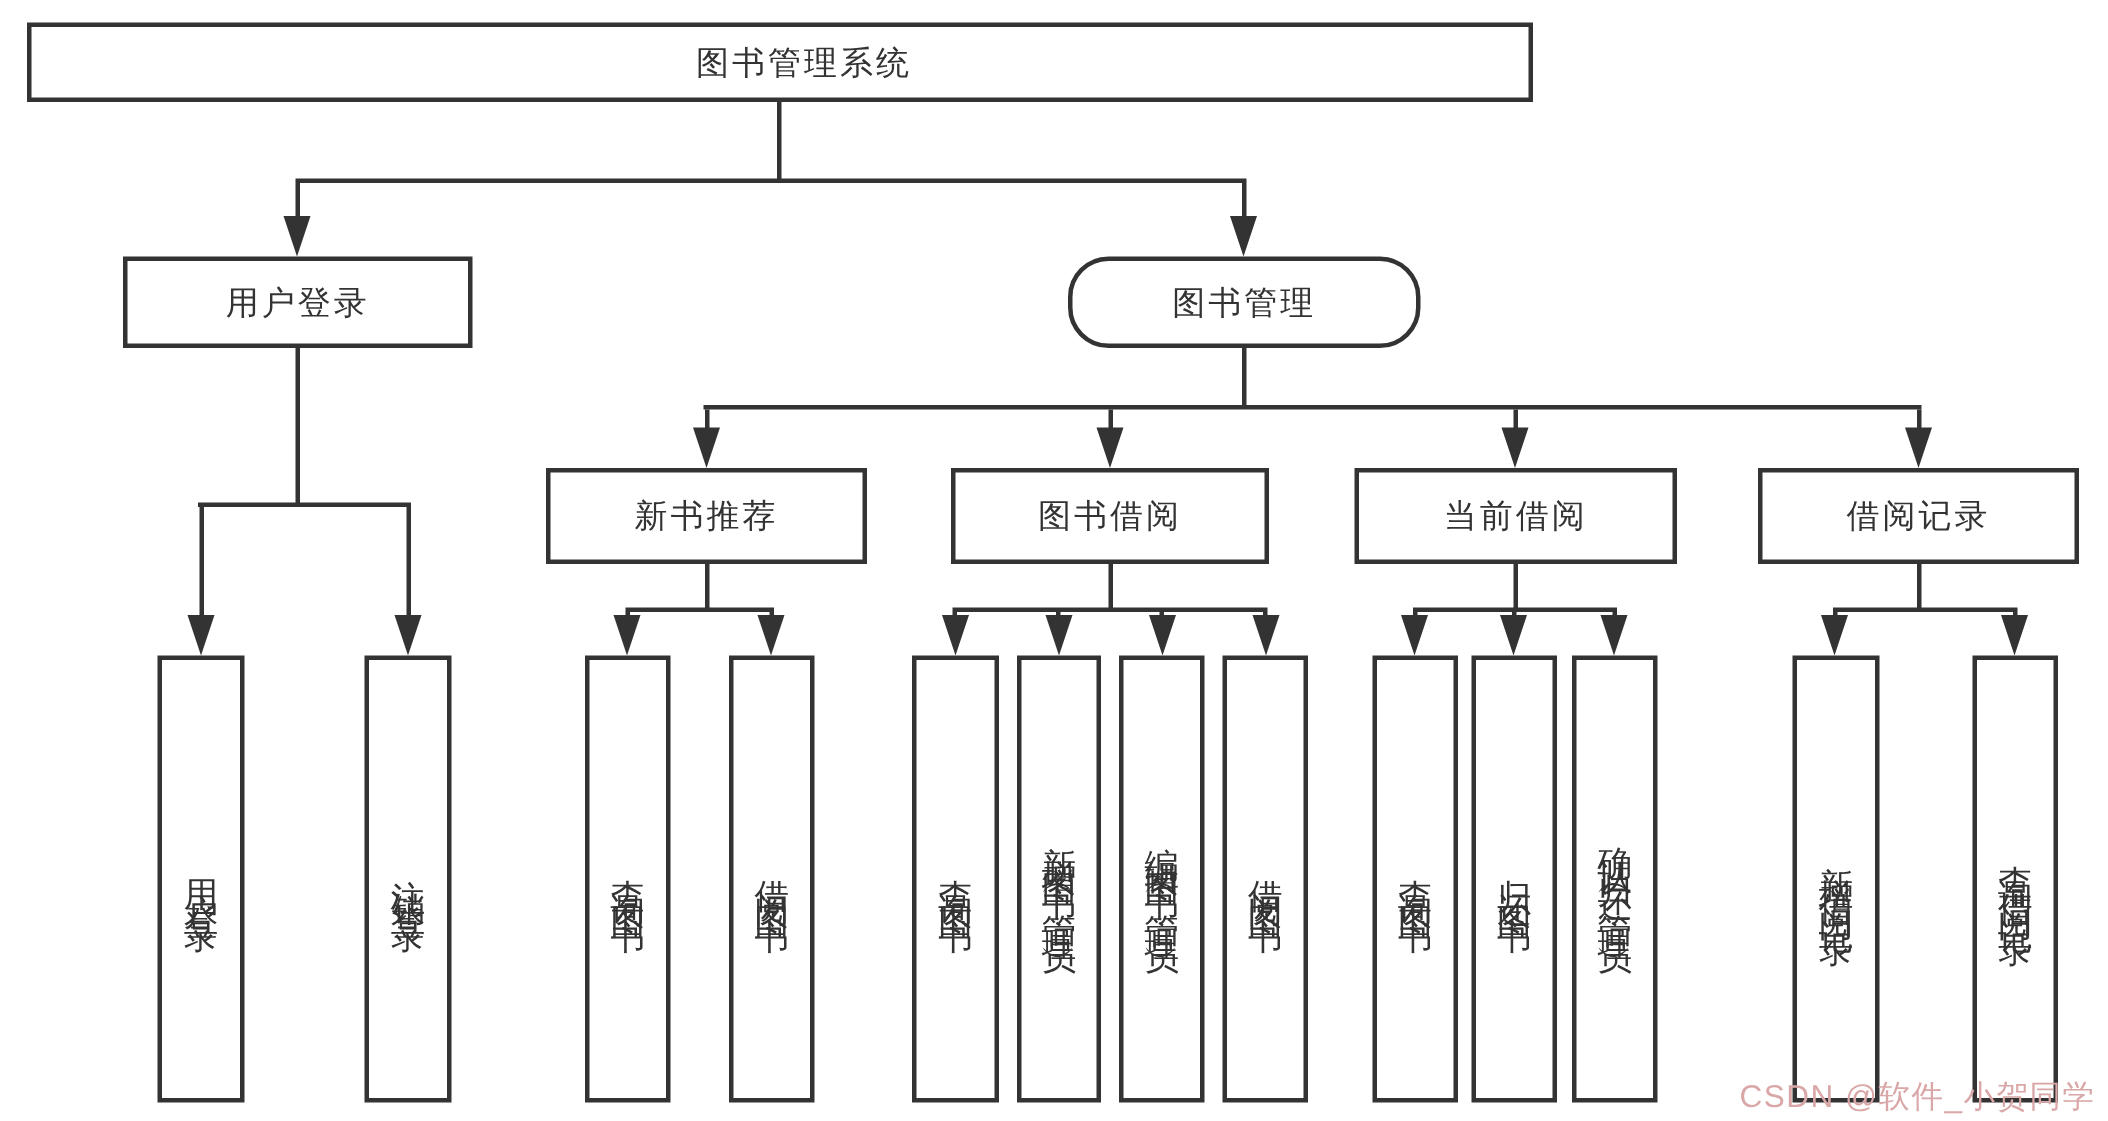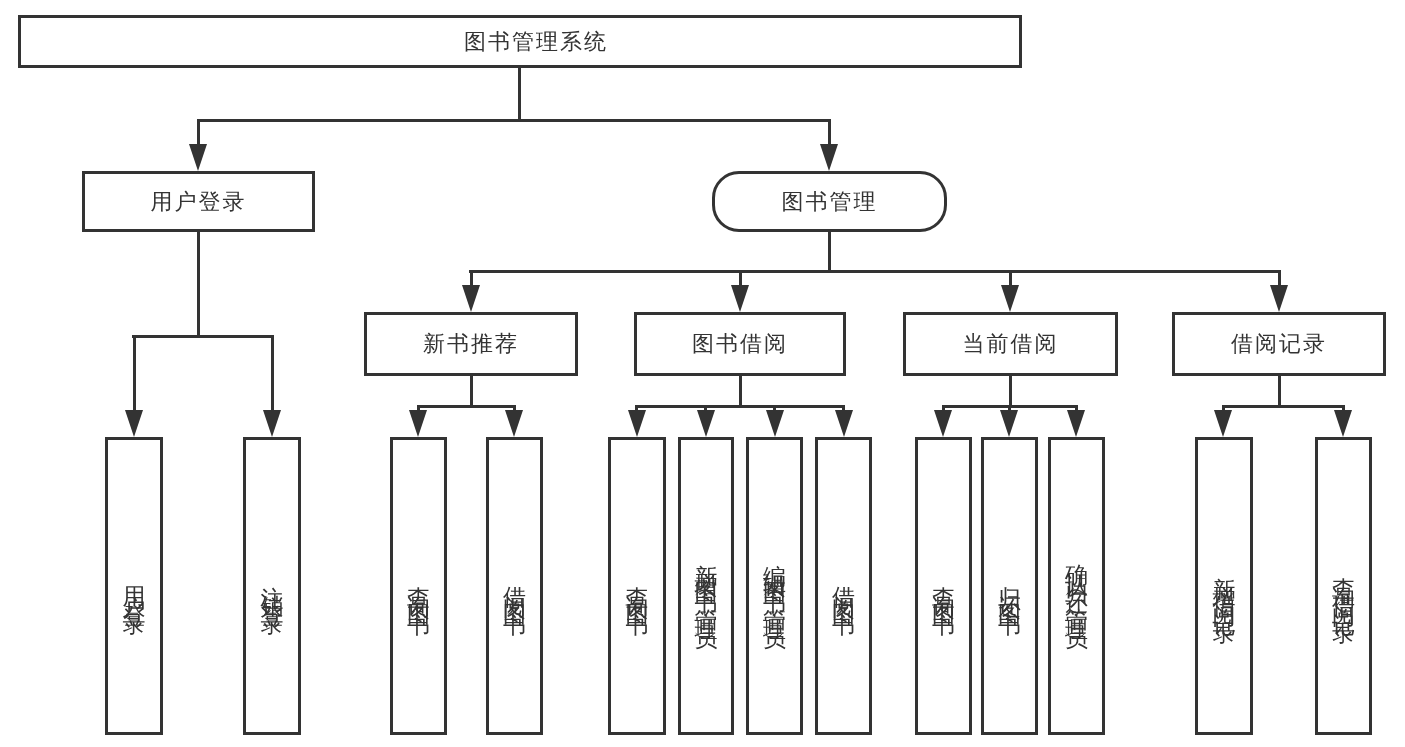--- a/index.html
+++ b/index.html
@@ -189,14 +189,15 @@
     <span class="vlabel">确认归还（管理员）</span>
   </div>
 
   <div class="vbox" style="left:1195px; width:58px;">
     <span class="vlabel">新增借阅记录</span>
   </div>
   <div class="vbox" style="left:1315px; width:57px;">
     <span class="vlabel">查询借阅记录</span>
   </div>
 
+  <div class="watermark">CSDN @软件_小贺同学</div>
 
 </div>
 
 </body></html>

